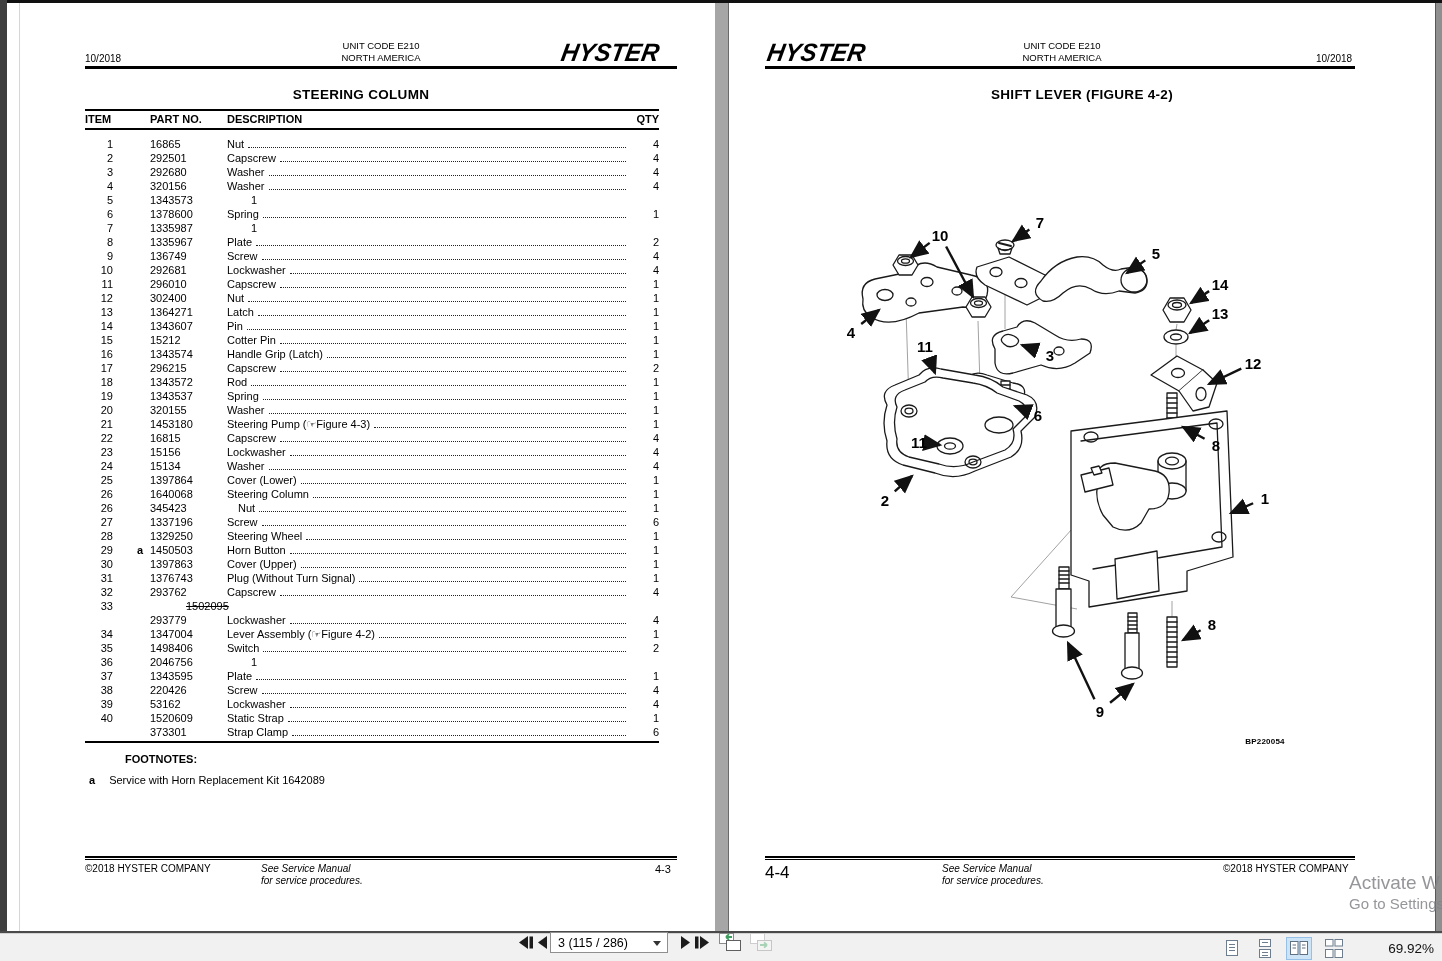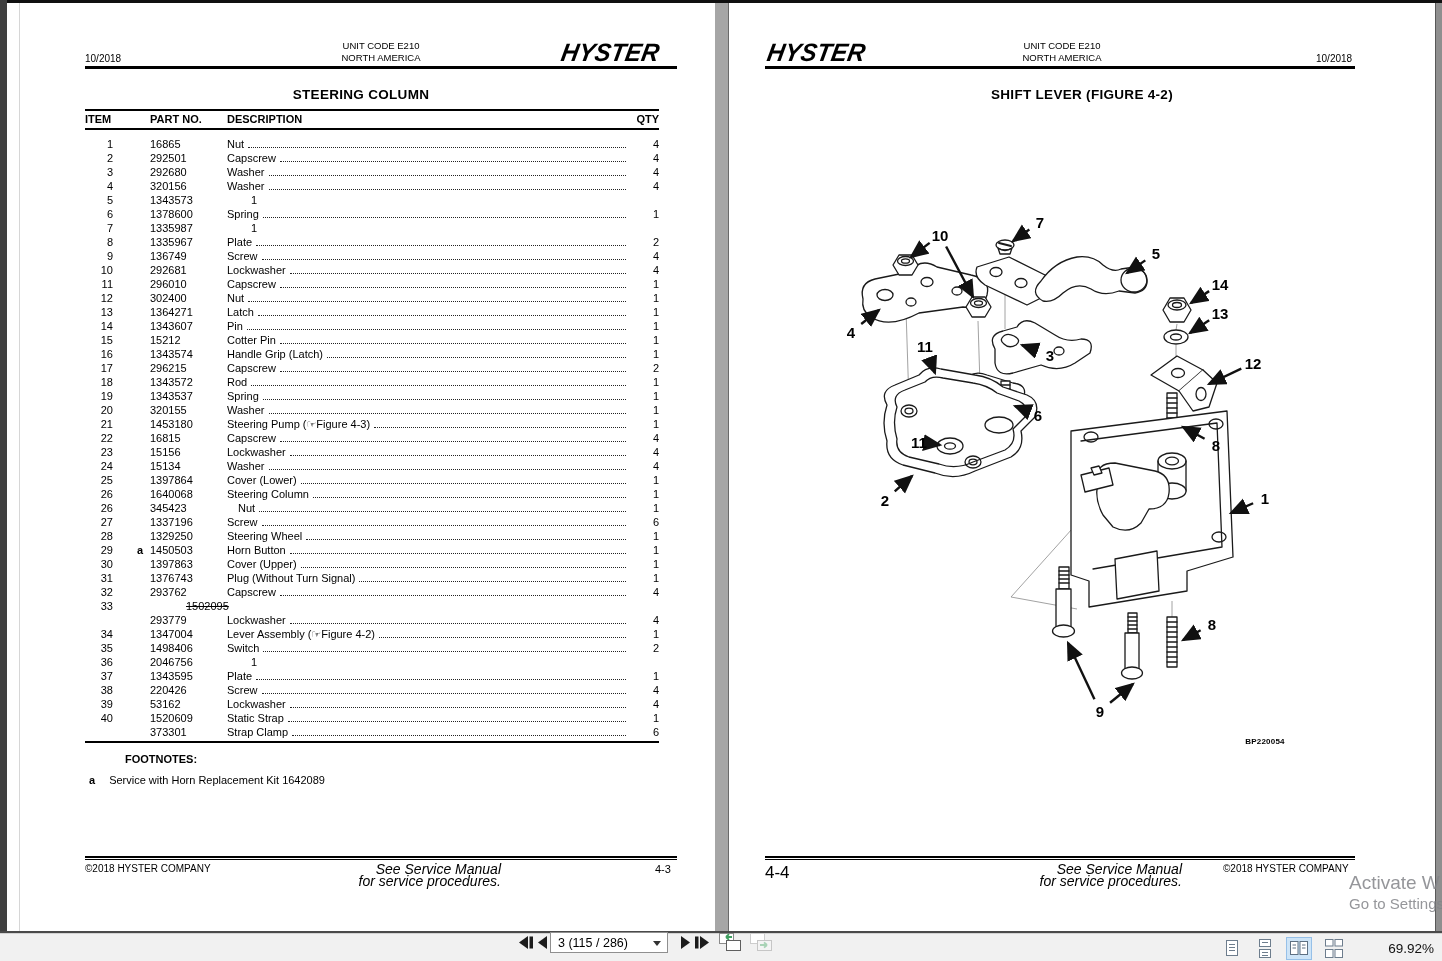--- a/index.html
+++ b/index.html
@@ -40,21 +40,21 @@
   .c-desc{flex:1;display:flex;min-width:0;}
   .c-desc .dots{flex:1;border-bottom:1px dotted #222;margin:0 3px 3px 4px;}
   .c-qty{flex:0 0 30px;text-align:right;}
 
   
   .footnotes-h{position:absolute;font-size:11px;font-weight:bold;}
   .footnote{position:absolute;font-size:11px;}
   .footnote b{margin-right:14px;}
   .foot-rule{position:absolute;height:4px;border-top:2px solid #000;border-bottom:1px solid #000;box-sizing:border-box;}
   .foot-txt{position:absolute;font-size:10px;}
-  .foot-center{position:absolute;text-align:right;font-size:14px;font-style:italic;line-height:12px;}
+  .foot-center{position:absolute;text-align:left;font-size:10px;font-style:italic;line-height:12px;}
 
   
   .figure-wrap{position:absolute;left:30px;top:176px;width:650px;height:590px;}
   .figure-wrap svg{position:absolute;left:0;top:0;}
   .callout{position:absolute;transform:translate(-50%,-50%);font-size:15px;font-weight:bold;}
   .fig-code{position:absolute;font-size:8px;font-weight:bold;transform:translate(-50%,-50%);letter-spacing:.2px;}
 
   
   .statusbar{position:absolute;left:0;top:933px;width:1442px;height:28px;background:#f1f1f1;border-top:1px solid #d2d2d2;box-sizing:border-box;}
   .nav-group{position:absolute;left:516px;top:0;height:16px;display:flex;align-items:center;}

